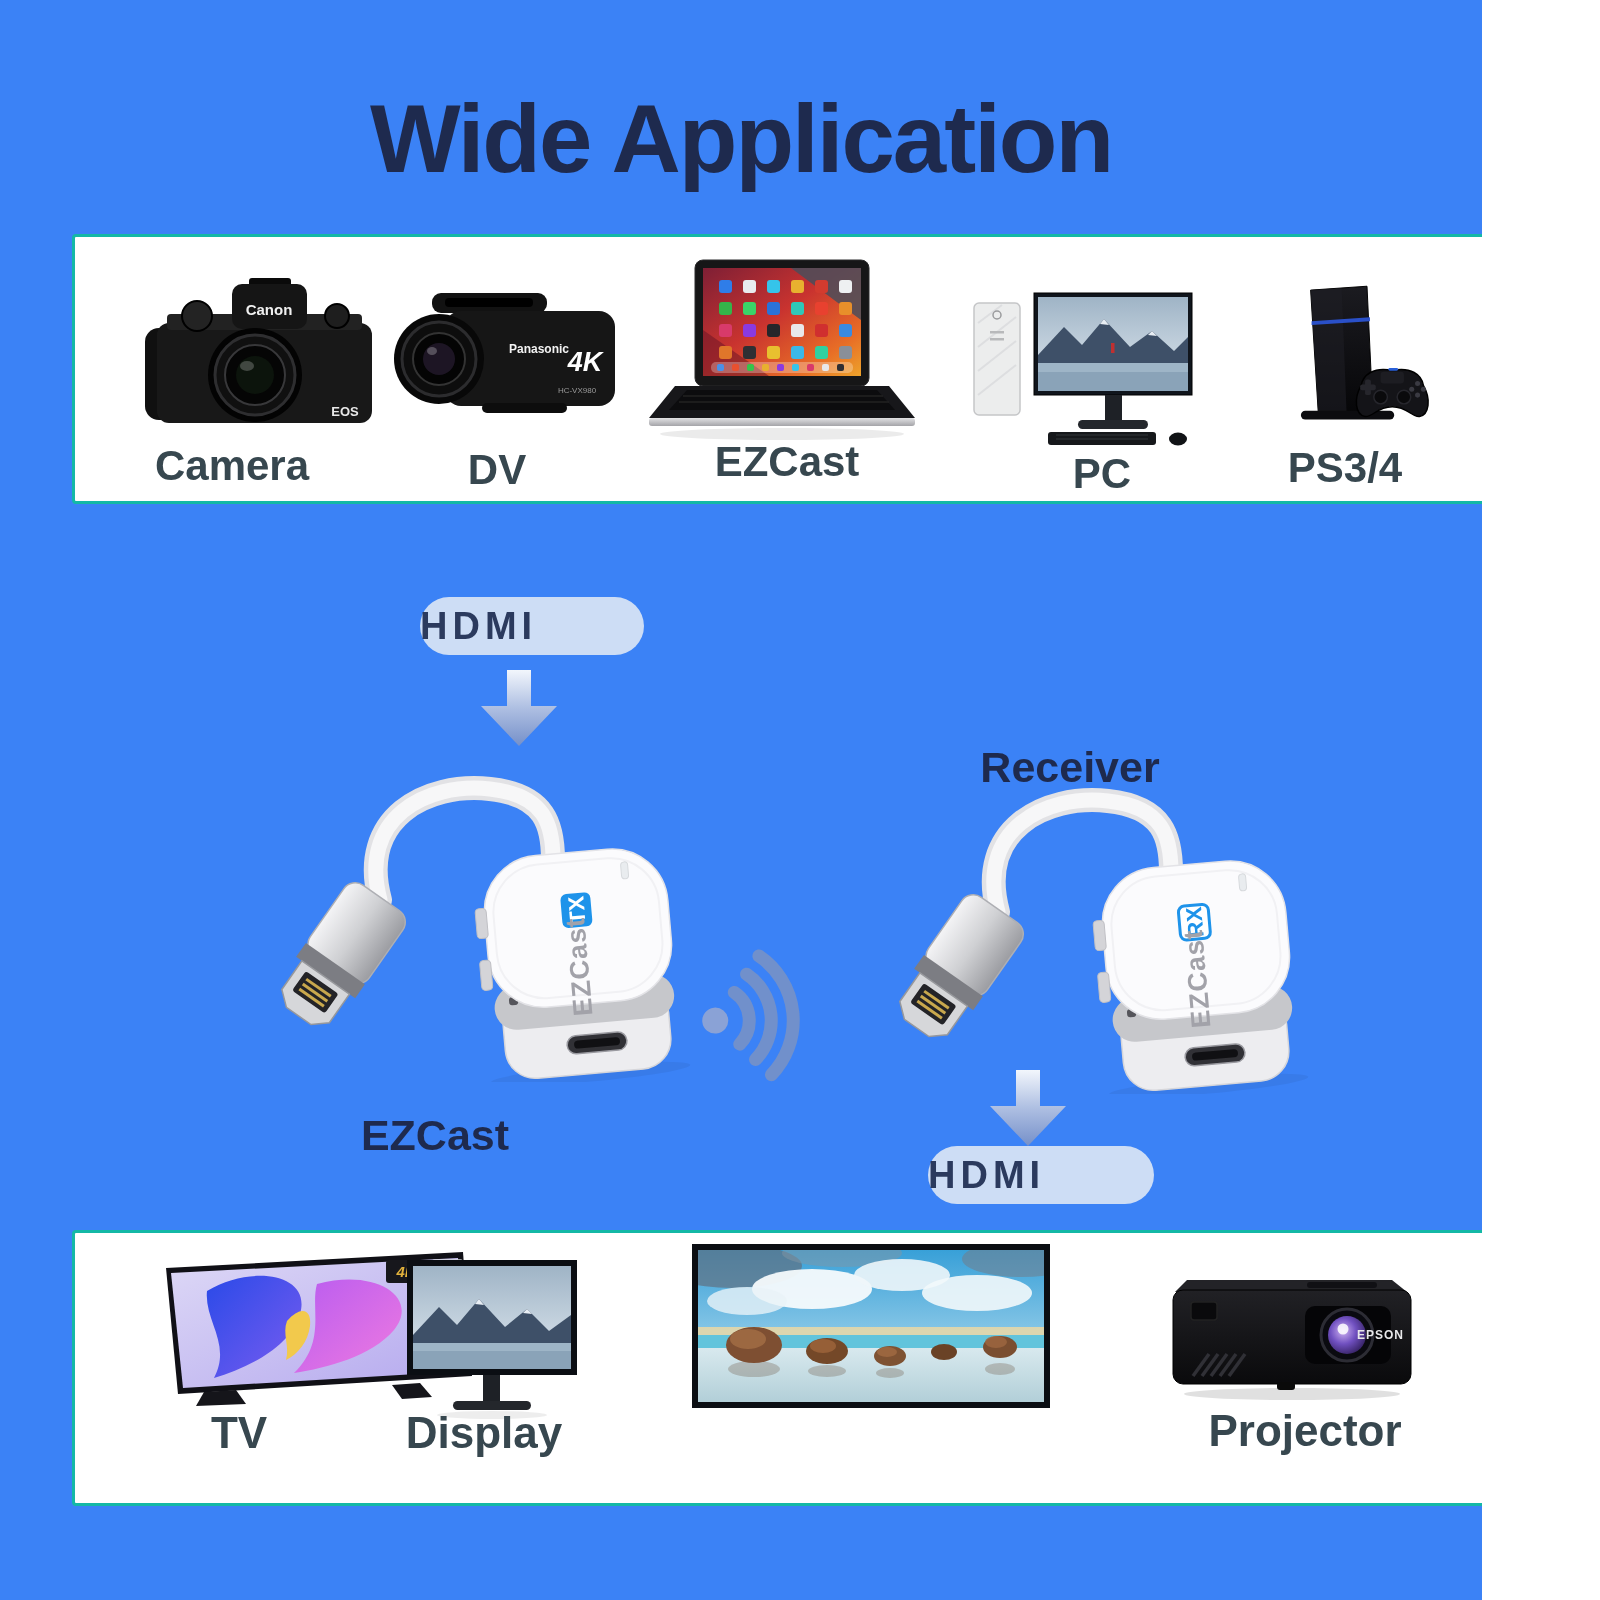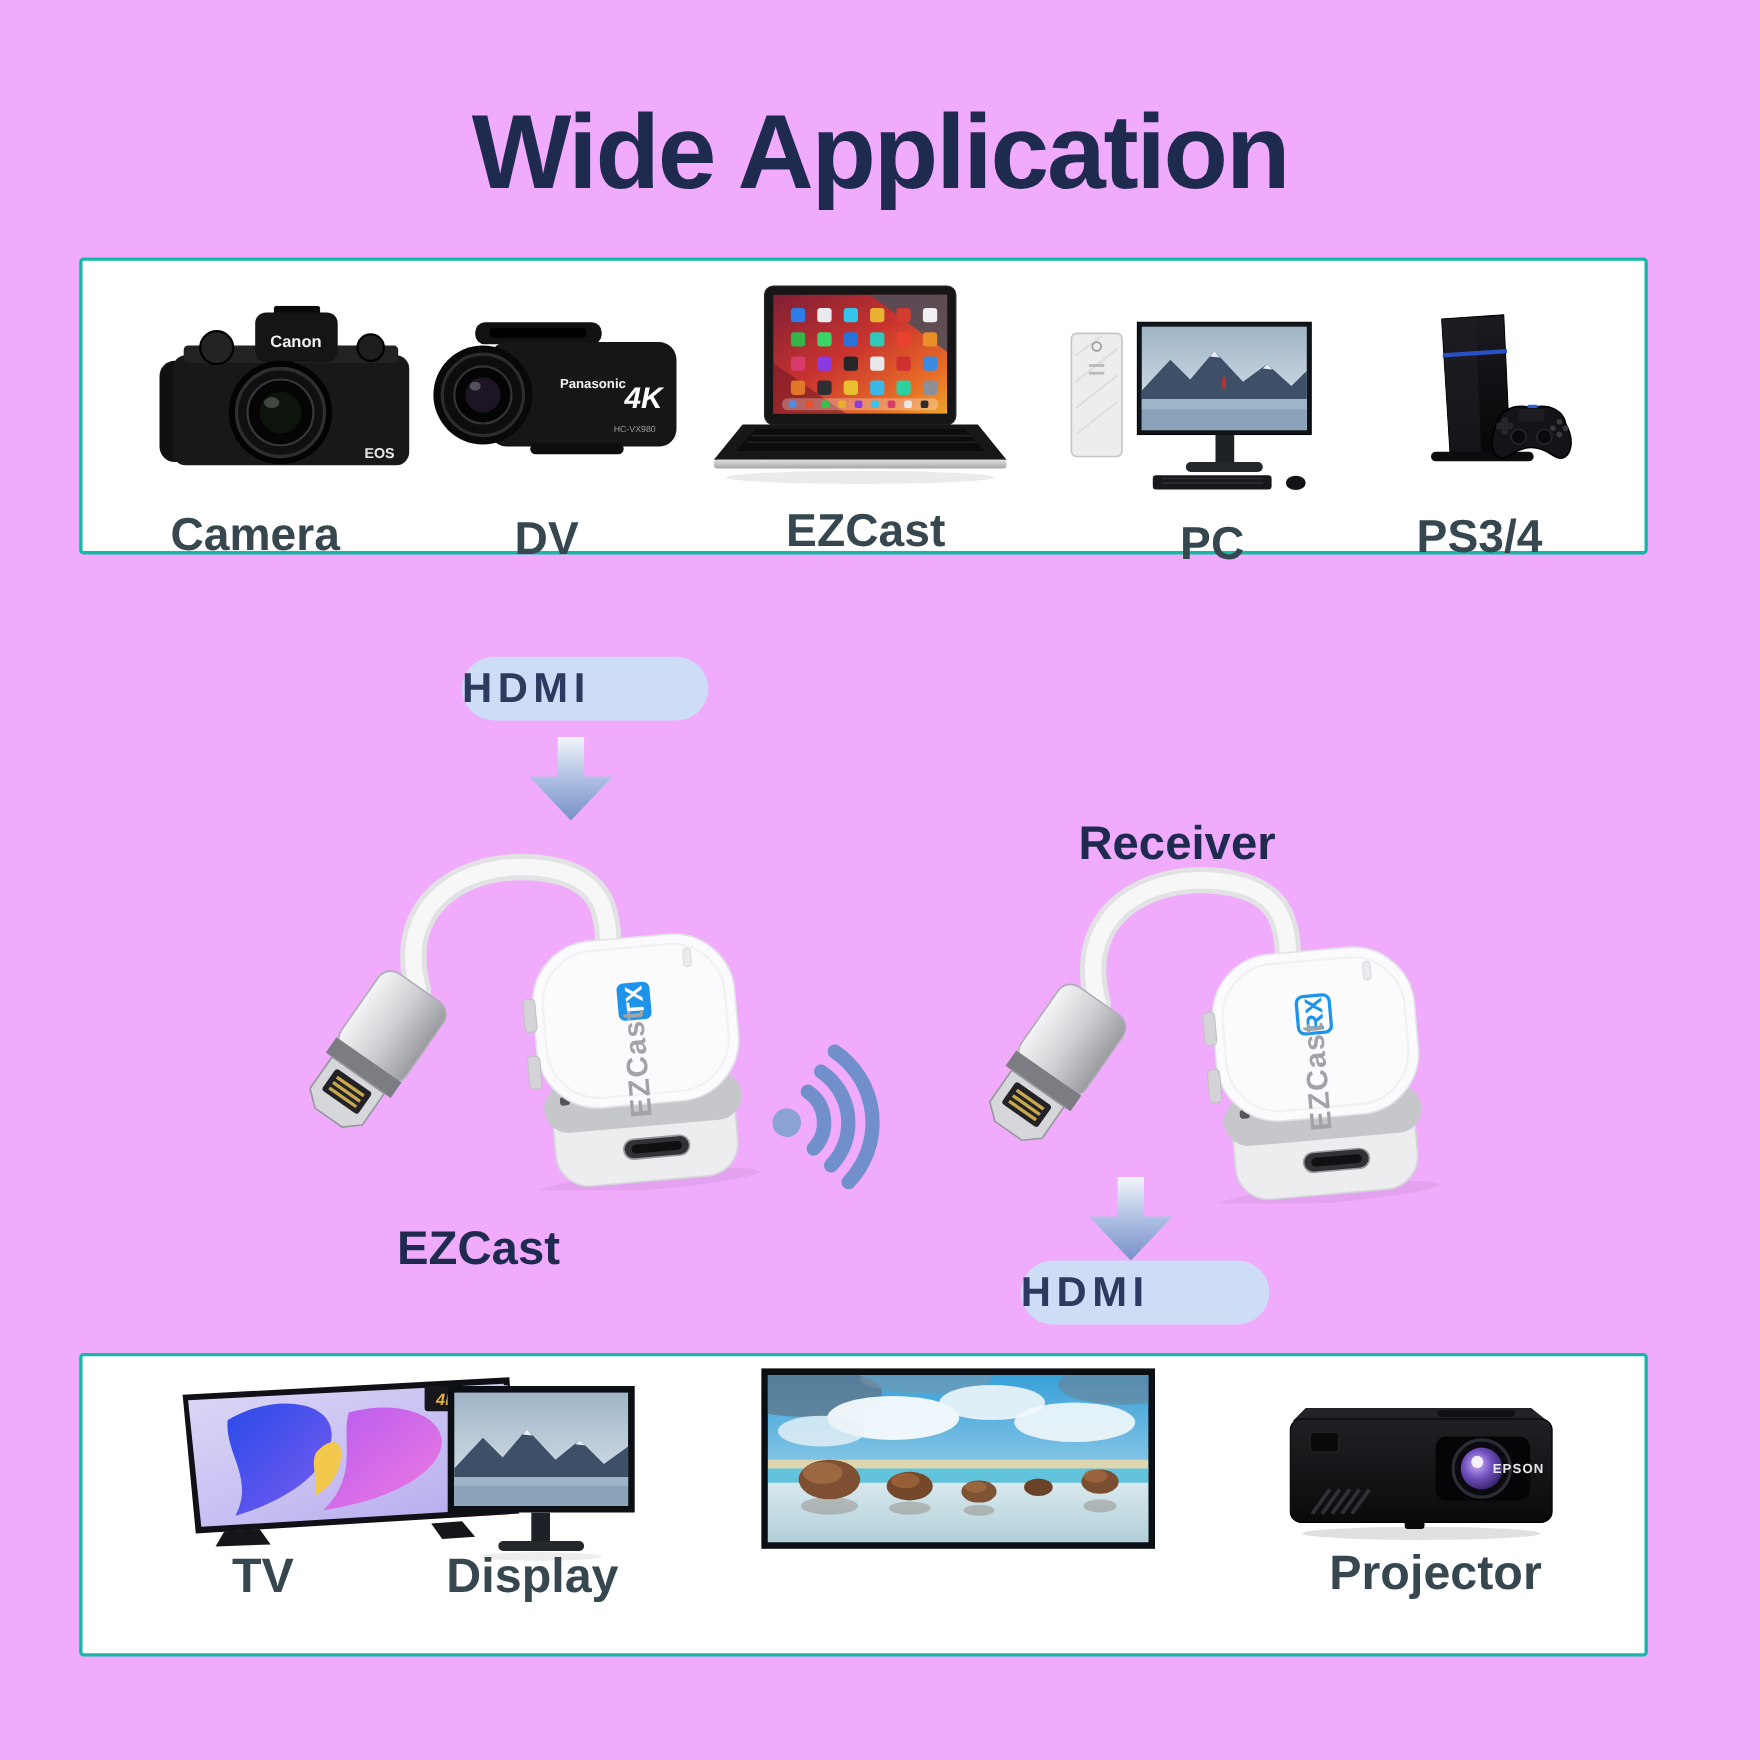--- a/index.html
+++ b/index.html
@@ -1,27 +1,27 @@
 <!DOCTYPE html>
 <html><head>
 <meta charset="utf-8">
 <style>
   html,body{margin:0;padding:0;background:#ffffff;}
-  .stage{position:relative;width:1600px;height:1600px;background:#f0abfc;overflow:hidden;
+  .stage{position:relative;width:1482px;height:1600px;background:#3b82f6;overflow:hidden;
          font-family:"Liberation Sans",sans-serif;}
   .abs{position:absolute;}
   .title{position:absolute;top:84px;left:0;width:100%;text-align:center;
          font-size:96px;font-weight:700;letter-spacing:-2px;color:#1e2a4e;}
   .device-box{position:absolute;left:72px;width:1420px;border:3px solid #14b8a6;
               border-radius:4px;background:#ffffff;}
   #sources-box{top:234px;height:264px;}
   #outputs-box{top:1230px;height:270px;}
   .dev-label{position:absolute;transform:translateX(-50%);white-space:nowrap;
              color:#37474f;font-weight:700;}
-  .src-label{font-size:42px;margin-top:20px;}
+  .src-label{font-size:42px;}
   .out-label{font-size:44px;}
   .pill{position:absolute;background:#cdddf5;border-radius:30px;display:flex;
         align-items:center;justify-content:flex-start;color:#2b3a5e;font-weight:700;
         font-size:38px;letter-spacing:5px;}
   .caption{position:absolute;transform:translateX(-50%);color:#1e2a4e;
            font-weight:700;font-size:43px;white-space:nowrap;margin-top:31px;}
   svg{display:block;}
   svg text{font-family:"Liberation Sans",sans-serif;}
 </style>
 </head>

